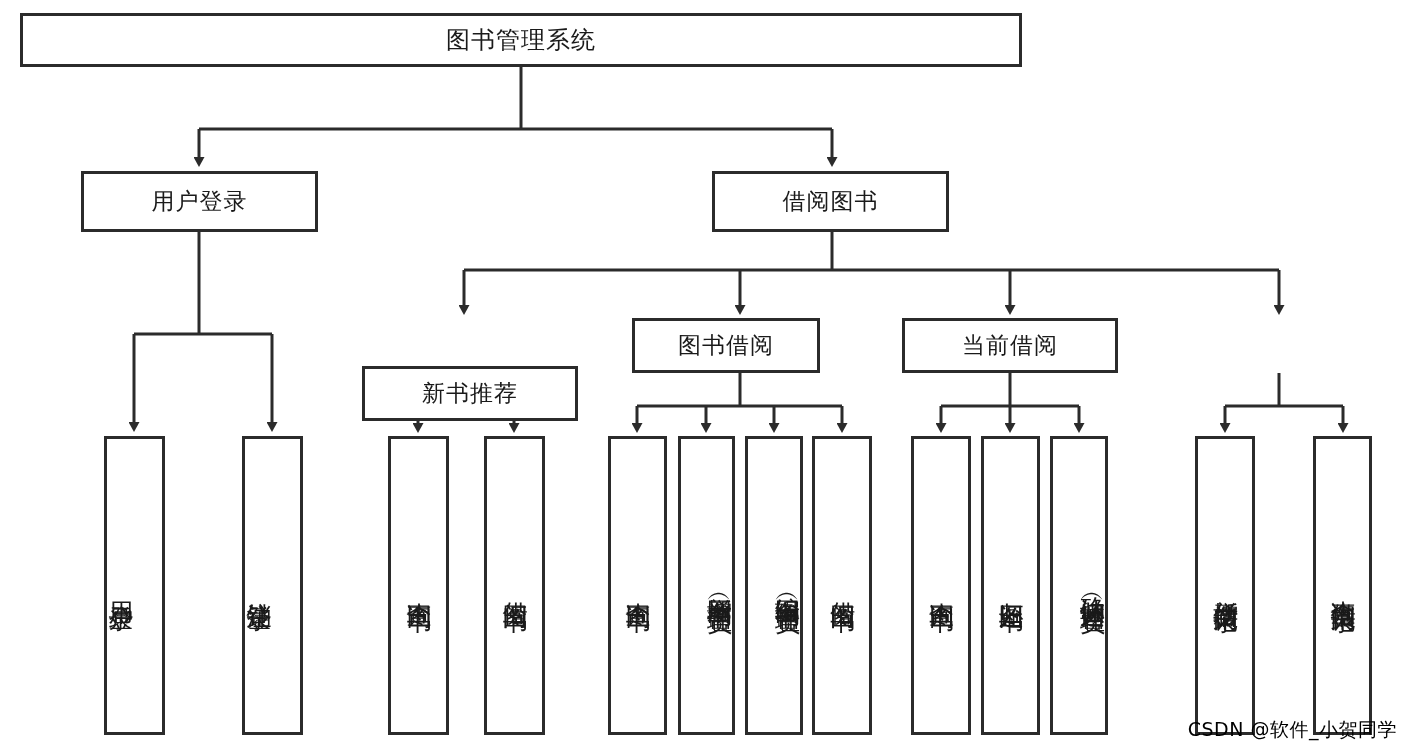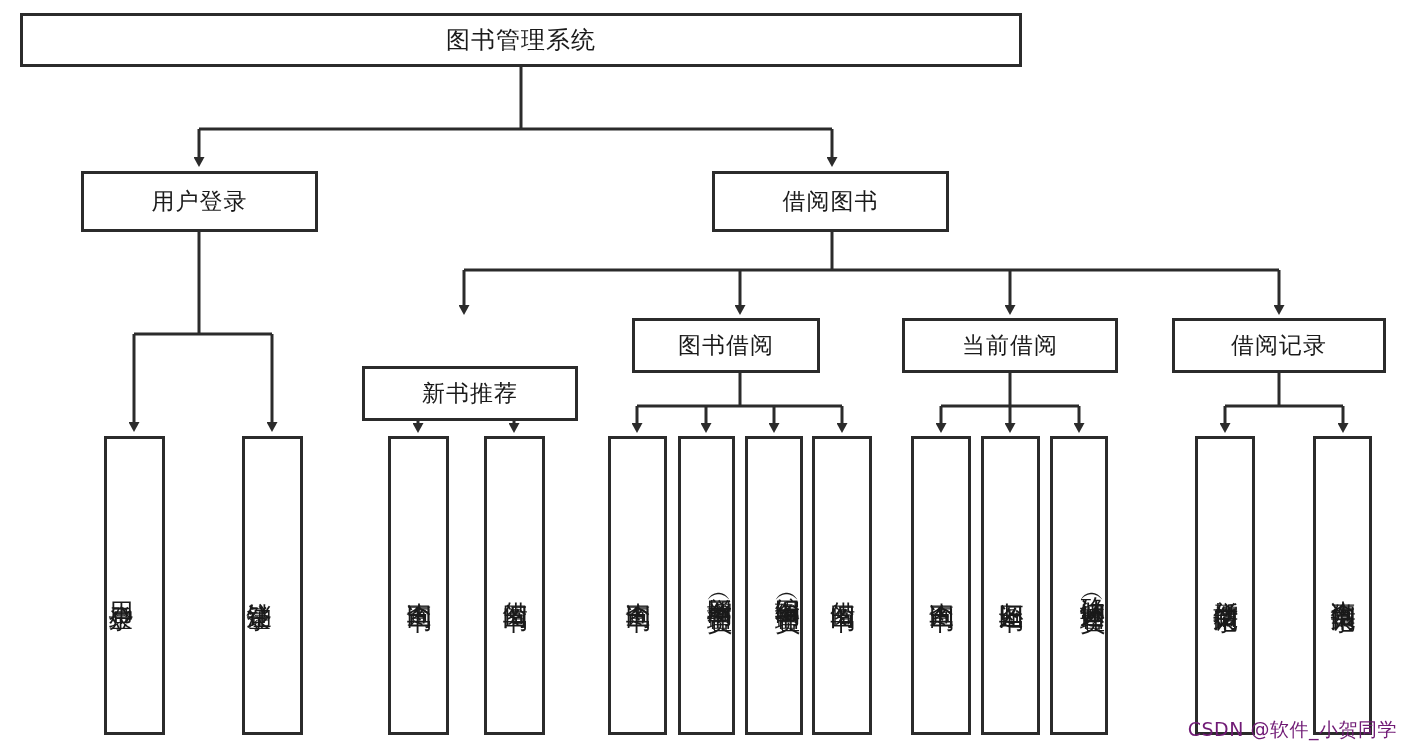--- a/index.html
+++ b/index.html
@@ -59,21 +59,21 @@
     align-items: flex-start;
   }
   .node.vert span {
     display: block;
   }
   .watermark {
     position: absolute;
     right: 8px;
     bottom: 4px;
     font-size: 19px;
-    color: #701a75;
+    color: #000000;
     letter-spacing: 0.5px;
     white-space: nowrap;
     pointer-events: none;
   }
 </style>
 </head>
 <body>
 
 <div id="canvas">
 
@@ -140,23 +140,20 @@
 
   <div class="node horiz" style="left:362px; top:318px; width:216px; height:55px;margin-top:48px;">
     <span>新书推荐</span>
   </div>
   <div class="node horiz" style="left:632px; top:318px; width:188px; height:55px;">
     <span>图书借阅</span>
   </div>
   <div class="node horiz" style="left:902px; top:318px; width:216px; height:55px;">
     <span>当前借阅</span>
   </div>
-  <div class="node horiz" style="left:1172px; top:318px; width:214px; height:55px;">
-    <span>借阅记录</span>
-  </div>
 
   <div class="node vert align-end" style="left:104px; top:436px; width:61px; height:299px;">
     <span>用户登录</span>
   </div>
   <div class="node vert align-end" style="left:242px; top:436px; width:61px; height:299px;">
     <span>注销登录</span>
   </div>
 
   <div class="node vert" style="left:388px; top:436px; width:61px; height:299px;">
     <span>查询图书</span>

